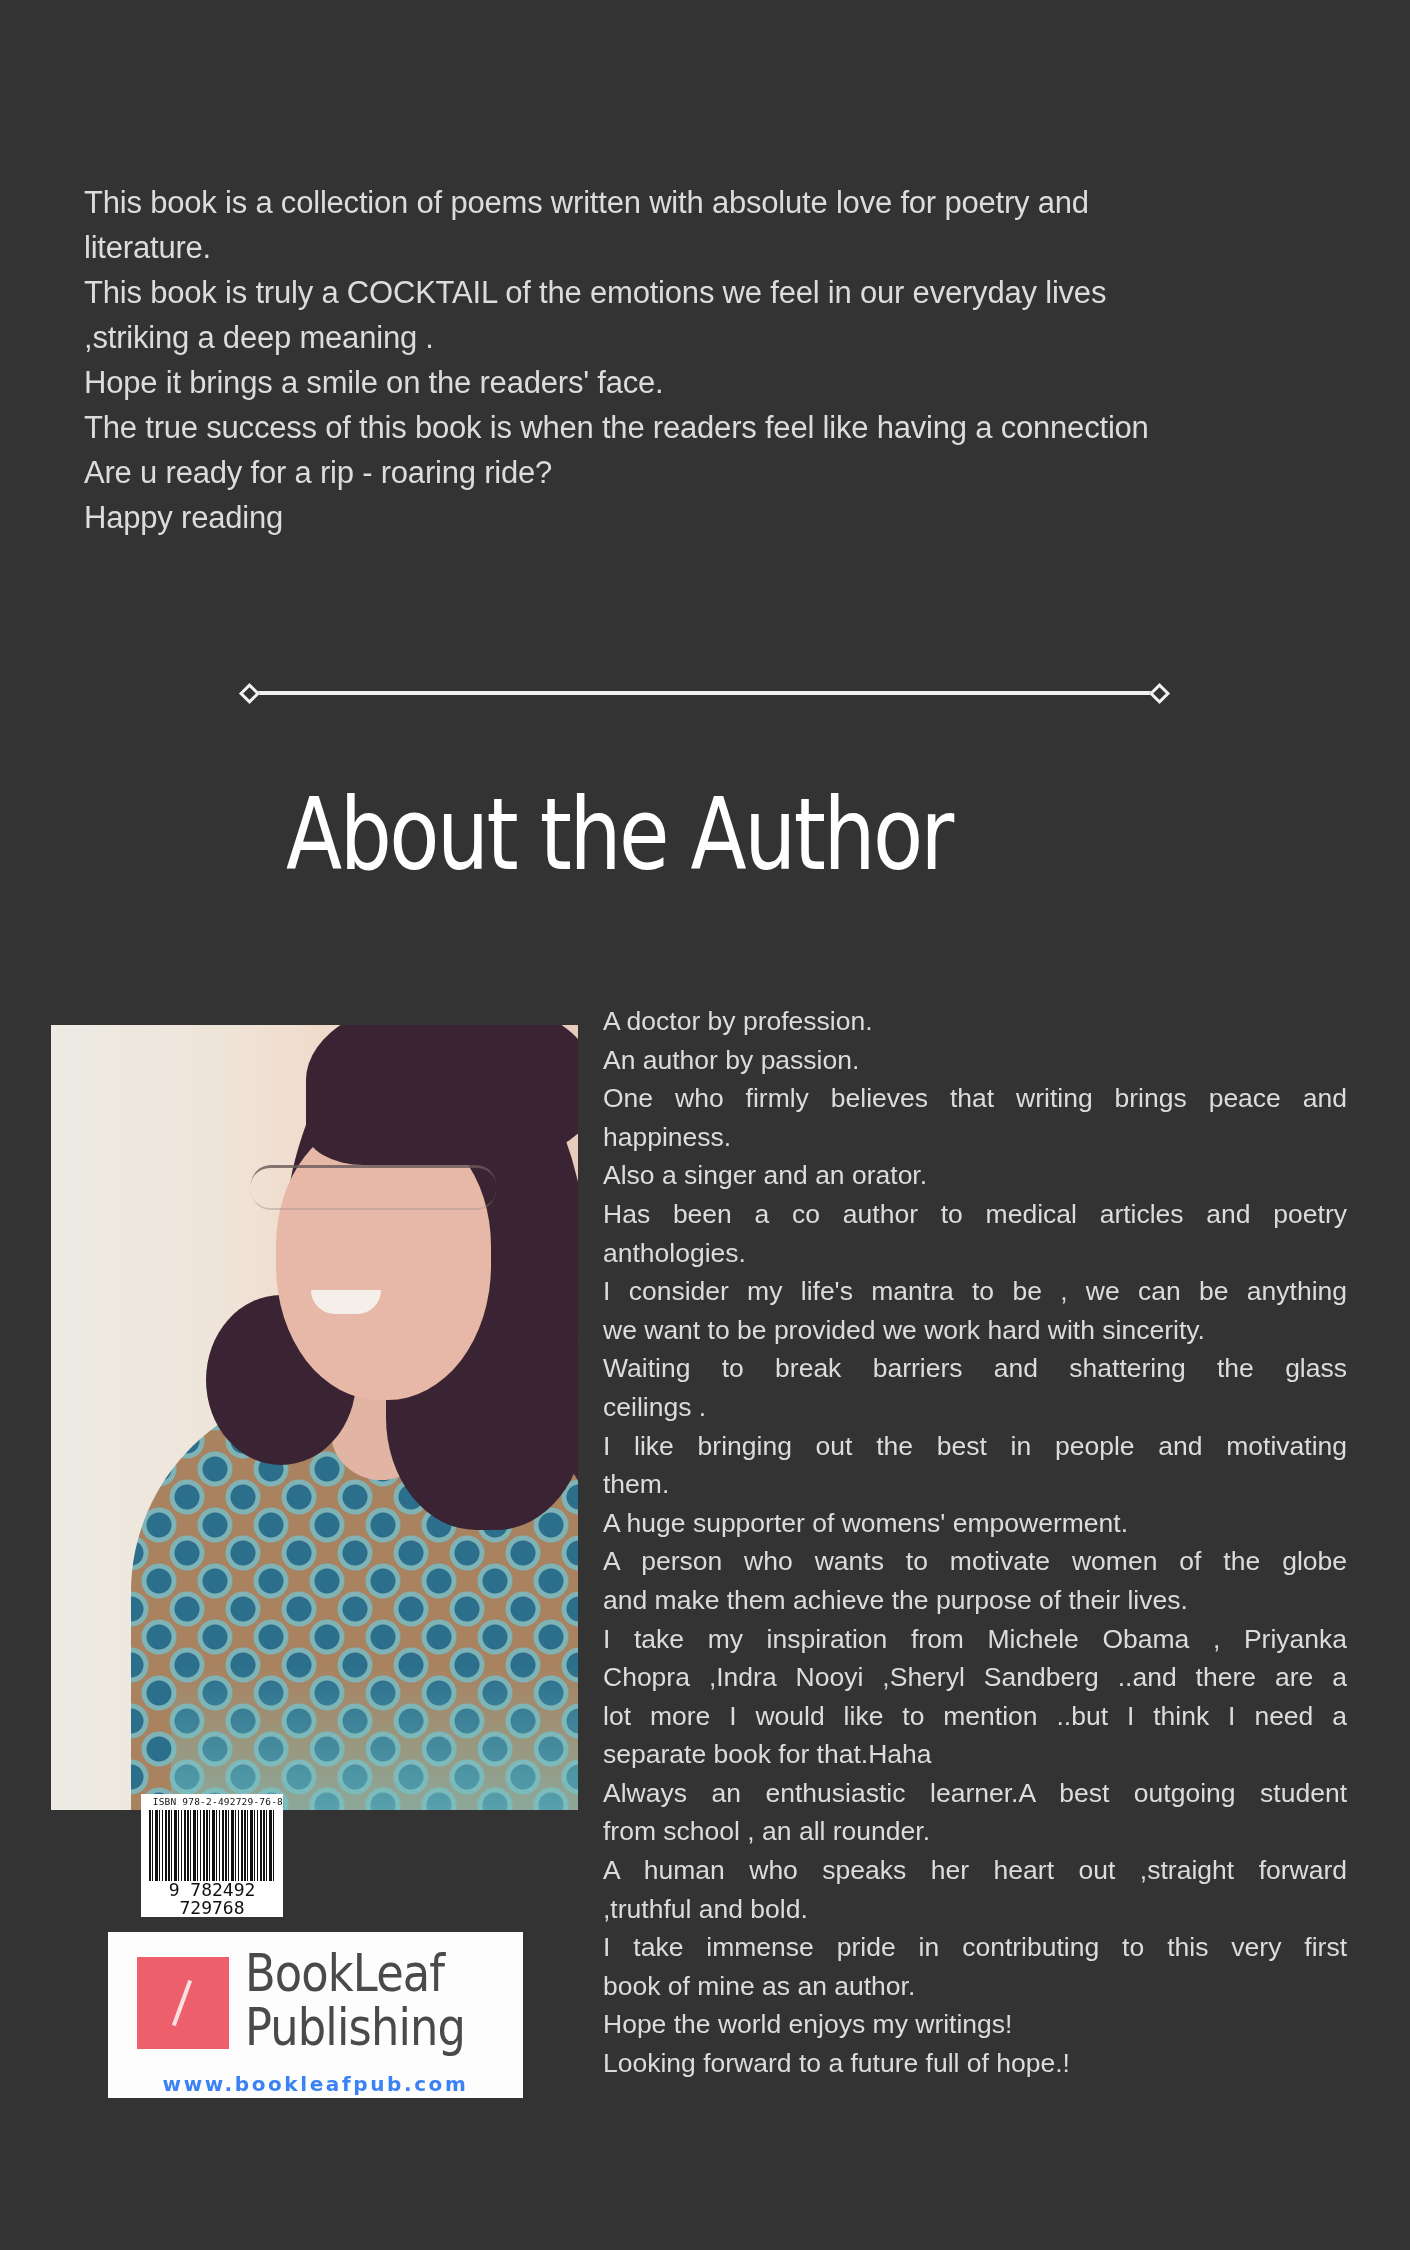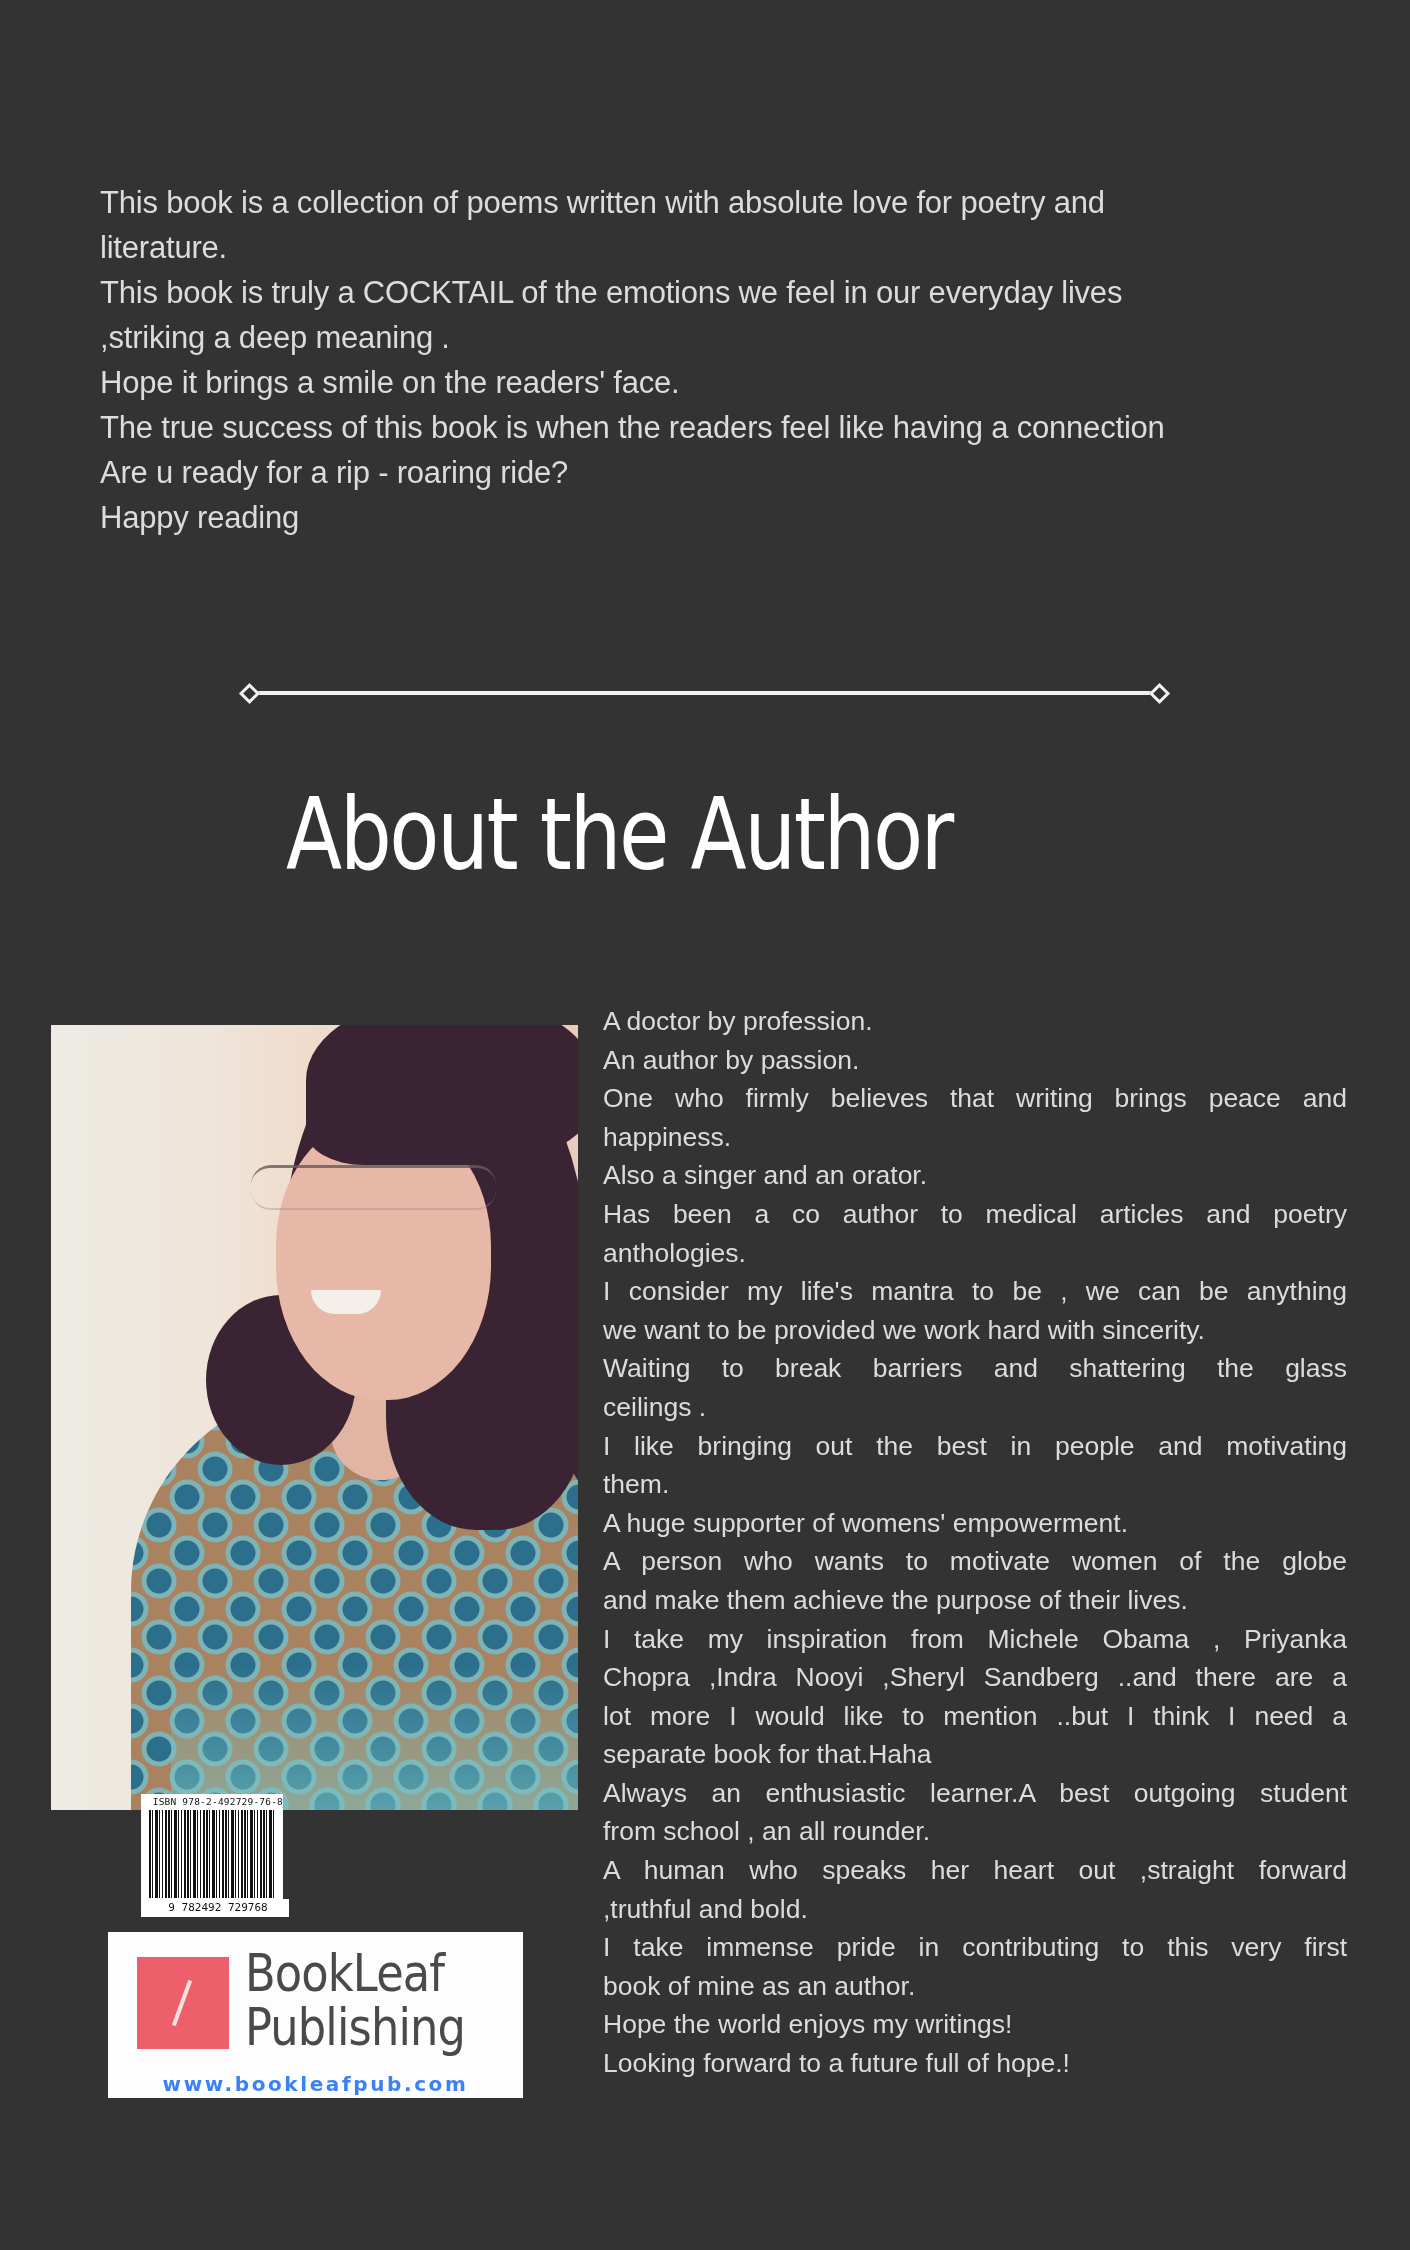--- a/index.html
+++ b/index.html
@@ -12,21 +12,21 @@
   }
   .blurb {
     position: absolute;
     left: 84px; top: 180px;
     color: #dcdcdc;
     font-size: 31px;
     line-height: 45px;
     white-space: nowrap;
     letter-spacing: -0.2px;
   }
-  .blurb .line { display: block; height: 45px; margin-left: 16px; }
+  .blurb .line { display: block; height: 45px; }
 
   .divider {
     position: absolute;
     left: 249px; top: 691px;
     width: 910px; height: 4px;
     background: #f2f2f2;
   }
   .diamond {
     position: absolute;
     width: 9px; height: 9px;
@@ -126,23 +126,22 @@
     position: absolute; left: 8px; top: 16px; width: 126px; height: 88px;
     background: repeating-linear-gradient(90deg,
       #111 0 2px, #fff 2px 3px, #111 3px 4px, #fff 4px 6px,
       #111 6px 9px, #fff 9px 10px, #111 10px 11px, #fff 11px 13px,
       #111 13px 14px, #fff 14px 16px, #111 16px 18px, #fff 18px 19px);
   }
   .barcode .digits {
     position: absolute; left: 0; bottom: 0; width: 142px;
     text-align: center;
     font-family: "DejaVu Sans Mono", monospace;
-    font-size: 11px; color: #111; background: #fff;
+    font-size: 18px; color: #111; background: #fff;
     line-height: 18px;
-    margin-left: 6px;
   }
 
   .logo-box {
     position: absolute;
     left: 108px; top: 1932px;
     width: 415px; height: 166px;
     background: #fdfdfd;
   }
   .logo-square {
     position: absolute; left: 29px; top: 25px;

